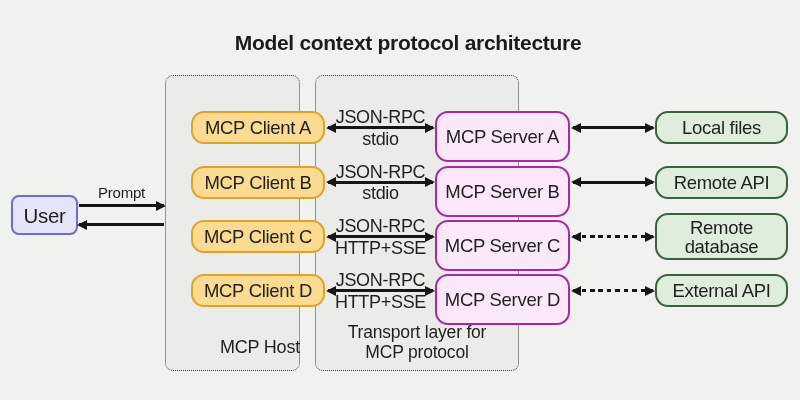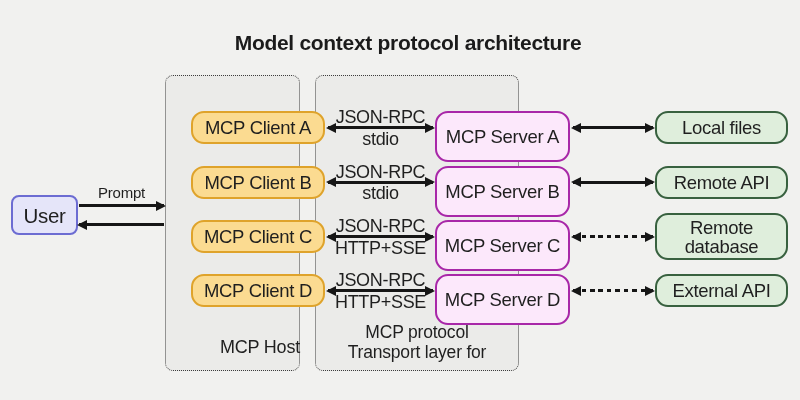--- a/index.html
+++ b/index.html
@@ -166,17 +166,17 @@
       <span>MCP Server D</span>
     </div>
     <div class="harrow head-left head-right dashed sr-arrow"></div>
     <div class="box resource-box">
       <span>External API</span>
     </div>
   </div>
 
   <div class="host-label">MCP Host</div>
   <div class="transport-label">
+    <div>Transport layer for</div>
     <div>MCP protocol</div>
-    <div>Transport layer for</div>
   </div>
 
 </div>
 
 </body></html>

